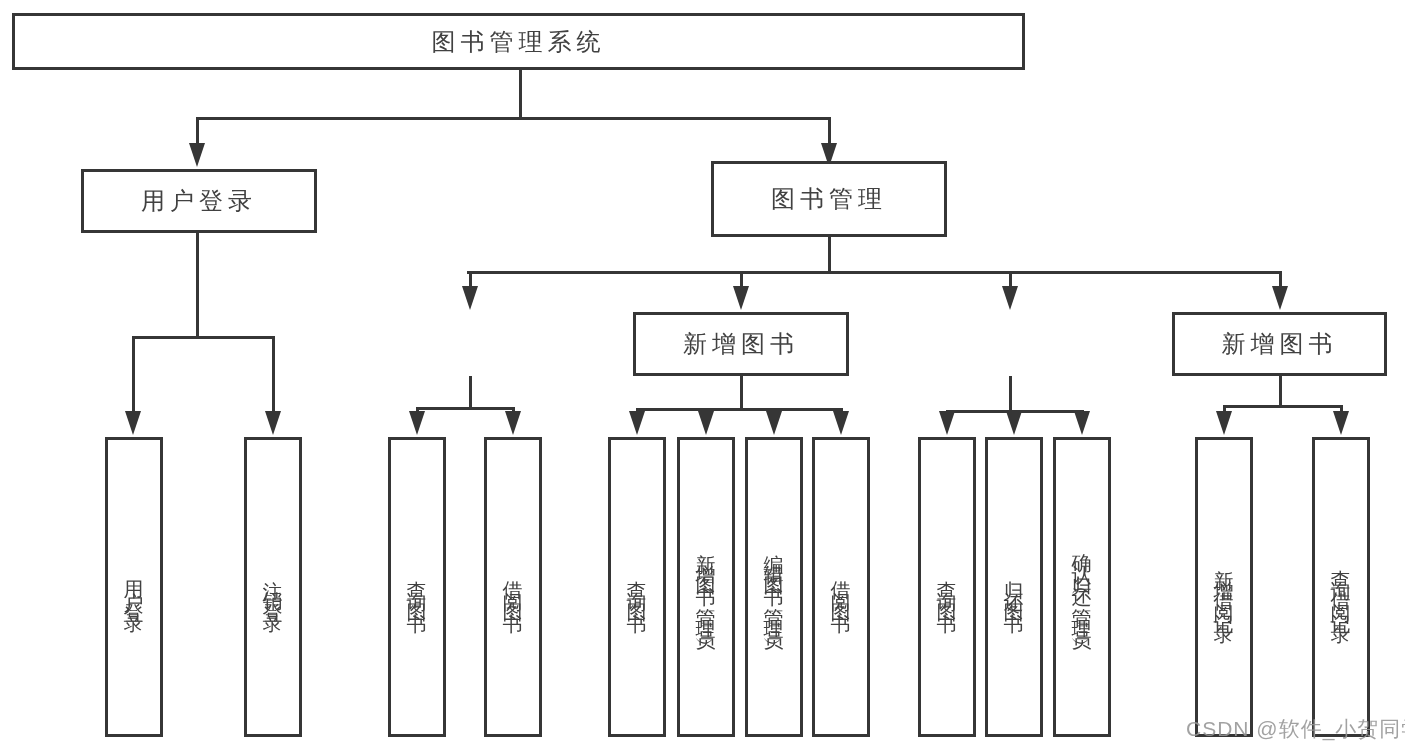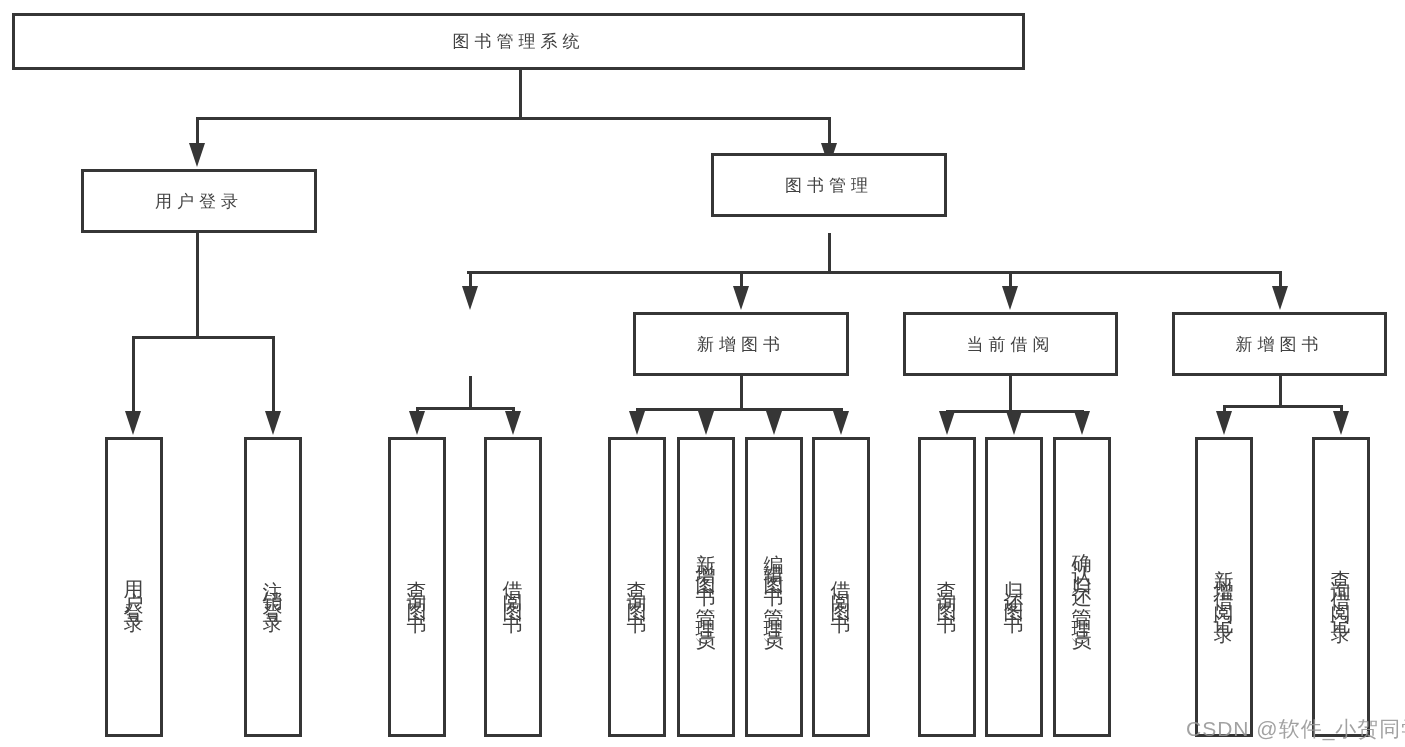--- a/index.html
+++ b/index.html
@@ -15,21 +15,21 @@
     position: absolute;
     box-sizing: border-box;
     background: #ffffff;
     border: 3px solid #363636;
     display: flex;
     align-items: center;
     justify-content: center;
     z-index: 2;
   }
   .hbox span {
-    font-size: 17px;
+    font-size: 24px;
     letter-spacing: 5px;
     color: #414141;
     white-space: nowrap;
   }
   .vbox {
     position: absolute;
     box-sizing: border-box;
     top: 437px;
     width: 58px;
     height: 300px;
@@ -75,29 +75,26 @@
 
 <div class="stage">
 
   <div class="hbox" style="left:12px; top:13px; width:1013px; height:57px">
     <span>图书管理系统</span>
   </div>
 
   <div class="hbox" style="left:81px; top:169px; width:236px; height:64px">
     <span>用户登录</span>
   </div>
-  <div class="hbox" style="left:711px; top:153px; width:236px; height:64px">
+  <div class="hbox" style="left:711px; top:161px; width:236px; height:76px">
     <span>图书管理</span>
   </div>
 
   <div class="hbox" style="left:633px; top:312px; width:216px; height:64px">
     <span>新增图书</span>
-  </div>
-  <div class="hbox" style="left:903px; top:312px; width:215px; height:64px">
-    <span>当前借阅</span>
   </div>
   <div class="hbox" style="left:1172px; top:312px; width:215px; height:64px">
     <span>新增图书</span>
   </div>
 
   <div class="vbox" style="left:105px">
     <span>用户登录</span>
   </div>
   <div class="vbox" style="left:244px">
     <span>注销登录</span>

